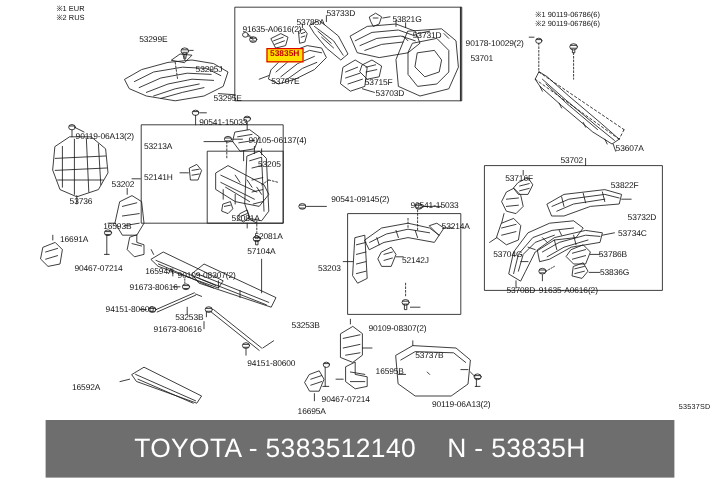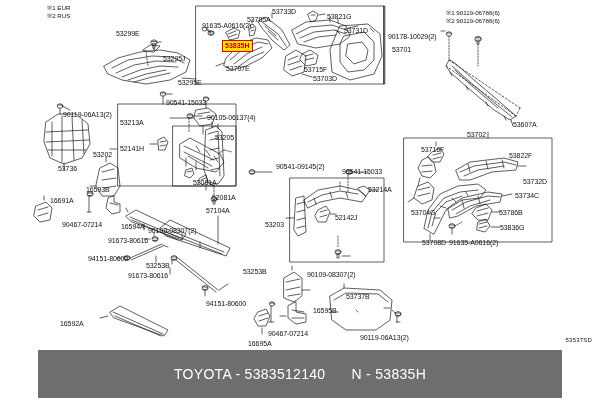--- a/index.html
+++ b/index.html
@@ -42,21 +42,21 @@
     line-height:8px;
   }
   #footer{
     position:absolute;left:38px;top:350px;
     width:524px;height:48px;
     background:#6e6e6e;
     display:flex;align-items:center;justify-content:center;
   }
   #footer .ftxt{
     color:#ffffff;
-    font-size:14px;
+    font-size:22px;
     font-family:"Liberation Sans",sans-serif;
     letter-spacing:0.3px;
     white-space:nowrap;
   }
   #footer .gap{display:inline-block;width:26px;}
   #sheetid{
     position:absolute;right:8px;top:337px;
     font-size:6px;color:#111;letter-spacing:0.2px;
   }
 </style>

